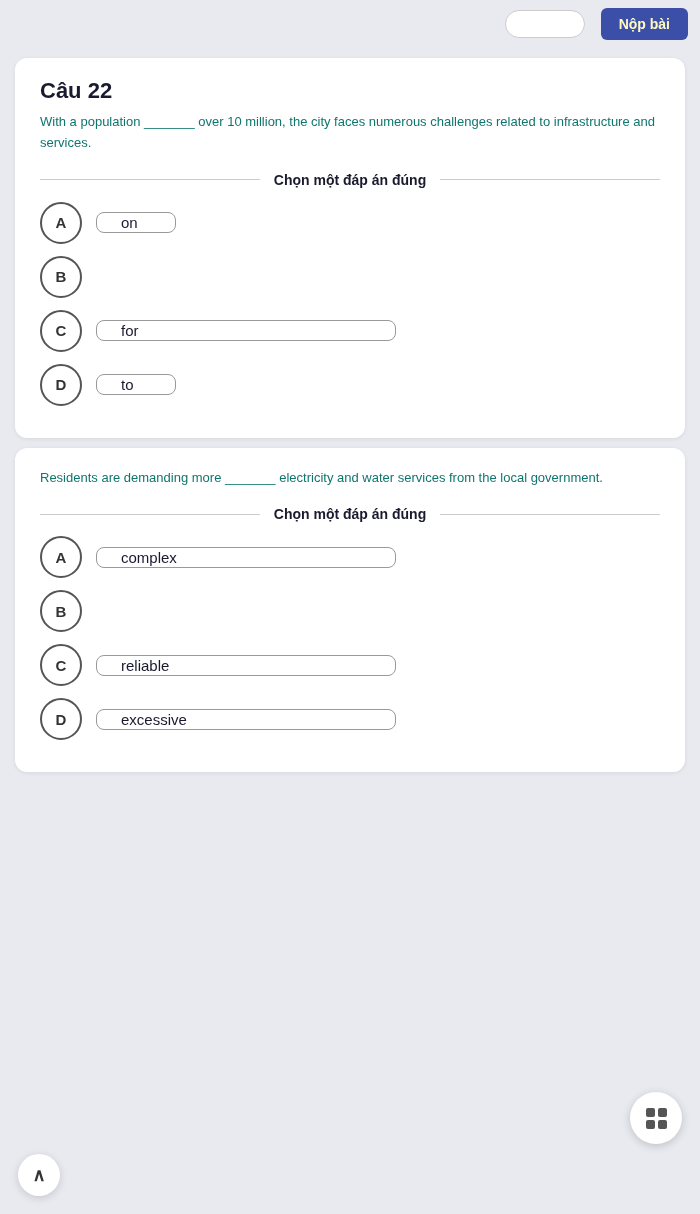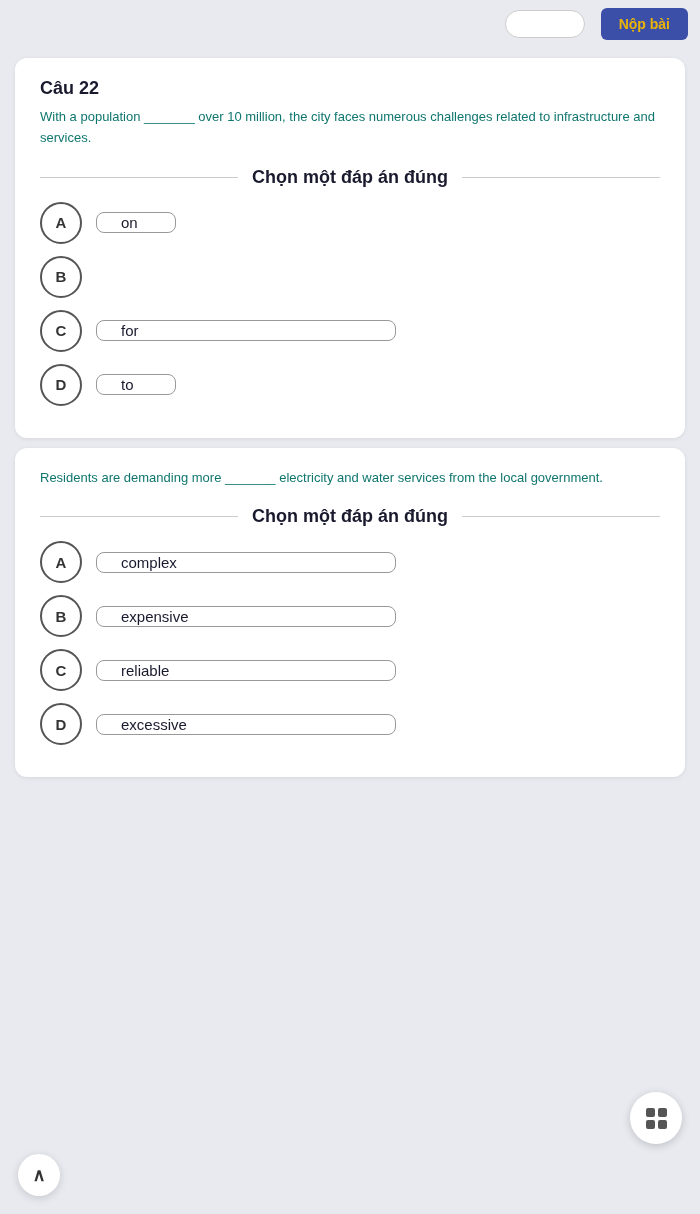--- a/index.html
+++ b/index.html
@@ -7,21 +7,21 @@
     body {
       background-color: #e8eaf0;
       font-family: Arial, sans-serif;
       width: 700px;
       min-height: 1214px;
       position: relative;
     }
 
     .nav-btn {
       background: #3b4fa8;
-      color: #eab308;
+      color: #fef9c3;
       border: none;
       border-radius: 6px;
       padding: 8px 18px;
       font-size: 14px;
       font-weight: bold;
       cursor: pointer;
     }
 
     .nav-input {
       border: 1px solid #ccc;
@@ -34,21 +34,21 @@
 
     .question-card {
       background: #ffffff;
       border-radius: 12px;
       margin: 10px 15px;
       padding: 20px 25px;
       box-shadow: 0 1px 4px rgba(0,0,0,0.08);
     }
 
     .question-number {
-      font-size: 18px;
+      font-size: 22px;
       font-weight: bold;
       color: #1a1a2e;
       margin-bottom: 8px;
     }
 
     .question-text {
       font-size: 13px;
       color: #0f766e;
       margin-bottom: 10px;
       line-height: 1.6;
@@ -60,21 +60,21 @@
       margin: 18px 0 14px 0;
     }
 
     .section-line {
       flex: 1;
       height: 1px;
       background: #ccc;
     }
 
     .section-title {
-      font-size: 18px;
+      font-size: 14px;
       font-weight: bold;
       color: #1a1a2e;
       padding: 0 14px;
       white-space: nowrap;
     }
 
     .option-row {
       display: flex;
       align-items: center;
       margin-bottom: 12px;
@@ -209,21 +209,20 @@
     <div class="section-line"></div>
   </div>
 
   <div class="option-row">
     <div class="option-letter">A</div>
     <div class="option-text-box wide">complex</div>
   </div>
 
   <div class="option-row">
     <div class="option-letter">B</div>
-    <div class="option-text-box wide">expensive</div>
   </div>
 
   <div class="option-row">
     <div class="option-letter">C</div>
     <div class="option-text-box wide">reliable</div>
   </div>
 
   <div class="option-row">
     <div class="option-letter">D</div>
     <div class="option-text-box wide">excessive</div>

